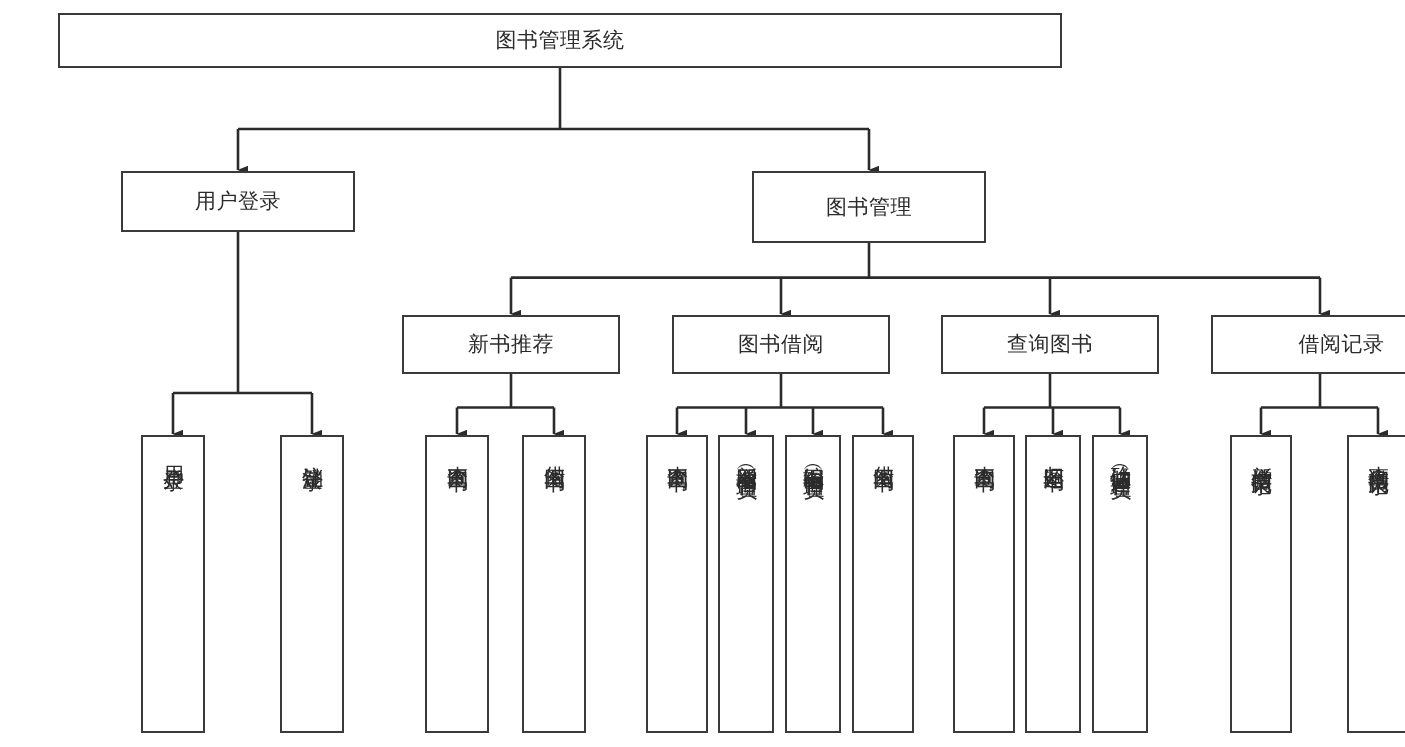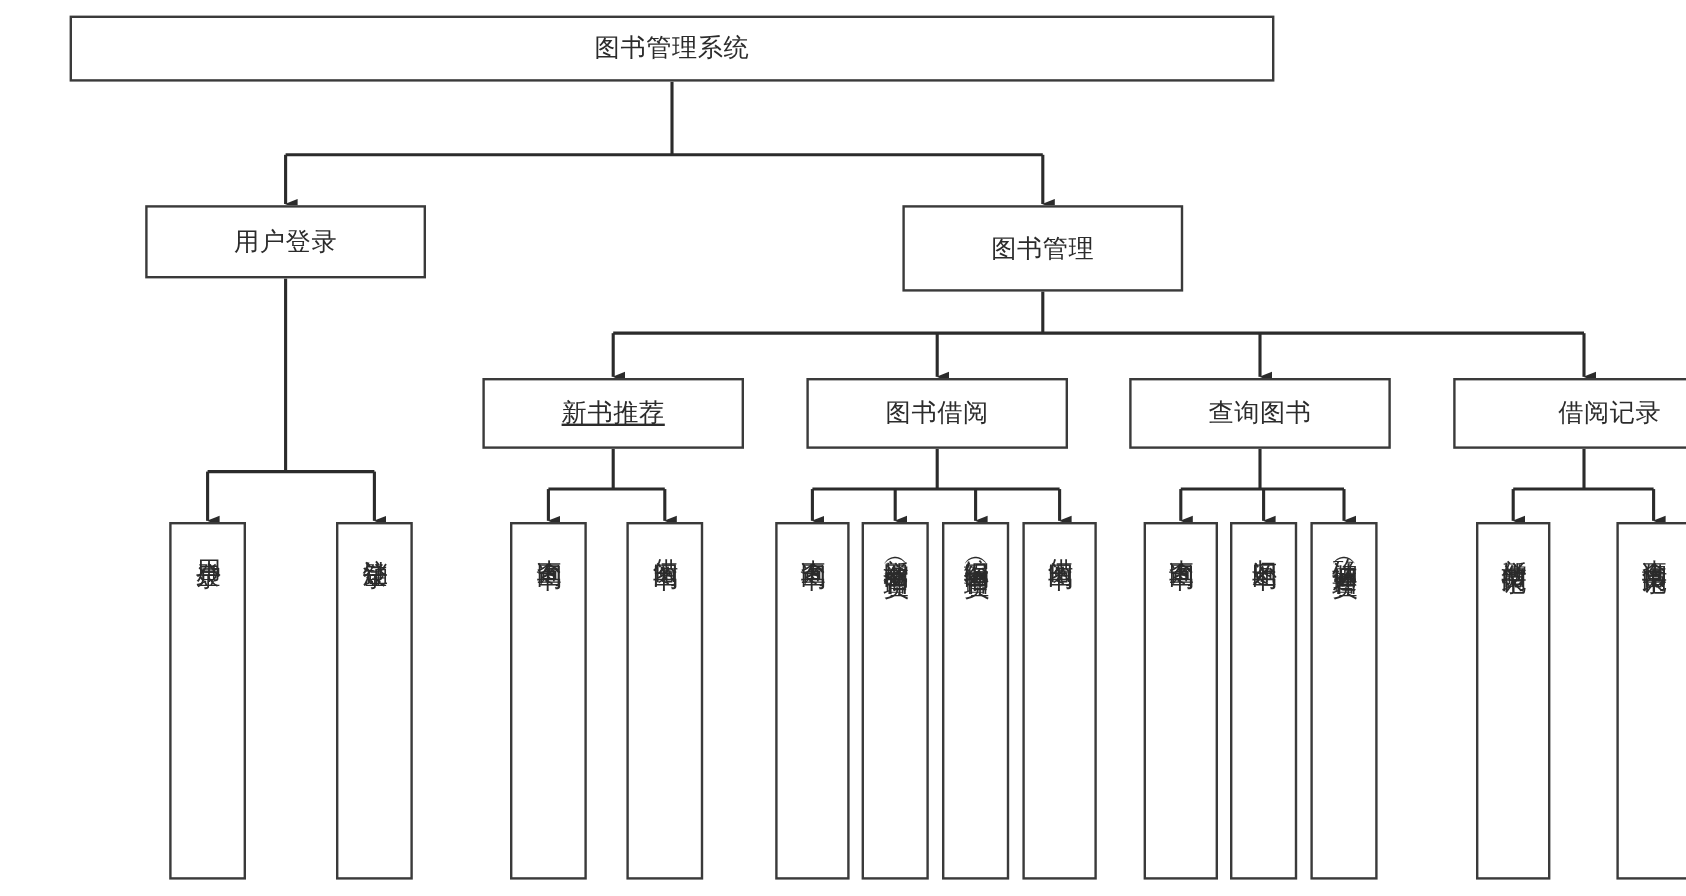--- a/index.html
+++ b/index.html
@@ -126,21 +126,21 @@
   <div id="node-layer">
       <div class="node horizontal root" style="left: 18px; top: 13px; width: 1004px; height: 55px;">
         <span class="node-label">图书管理系统</span>
       </div>
       <div class="node horizontal" style="left: 81px; top: 171px; width: 234px; height: 61px;">
         <span class="node-label">用户登录</span>
       </div>
       <div class="node horizontal" style="left: 712px; top: 171px; width: 234px; height: 72px;">
         <span class="node-label">图书管理</span>
       </div>
-      <div class="node horizontal" style="left: 362px; top: 315px; width: 218px; height: 59px; text-decoration: underline;">
+      <div class="node horizontal" style="left: 362px; top: 315px; width: 218px; height: 59px;">
         <span class="node-label">新书推荐</span>
       </div>
       <div class="node horizontal" style="left: 632px; top: 315px; width: 218px; height: 59px;">
         <span class="node-label">图书借阅</span>
       </div>
       <div class="node horizontal" style="left: 901px; top: 315px; width: 218px; height: 59px;">
         <span class="node-label">查询图书</span>
       </div>
       <div class="node horizontal" style="left: 1171px; top: 315px; width: 261px; height: 59px;">
         <span class="node-label">借阅记录</span>

